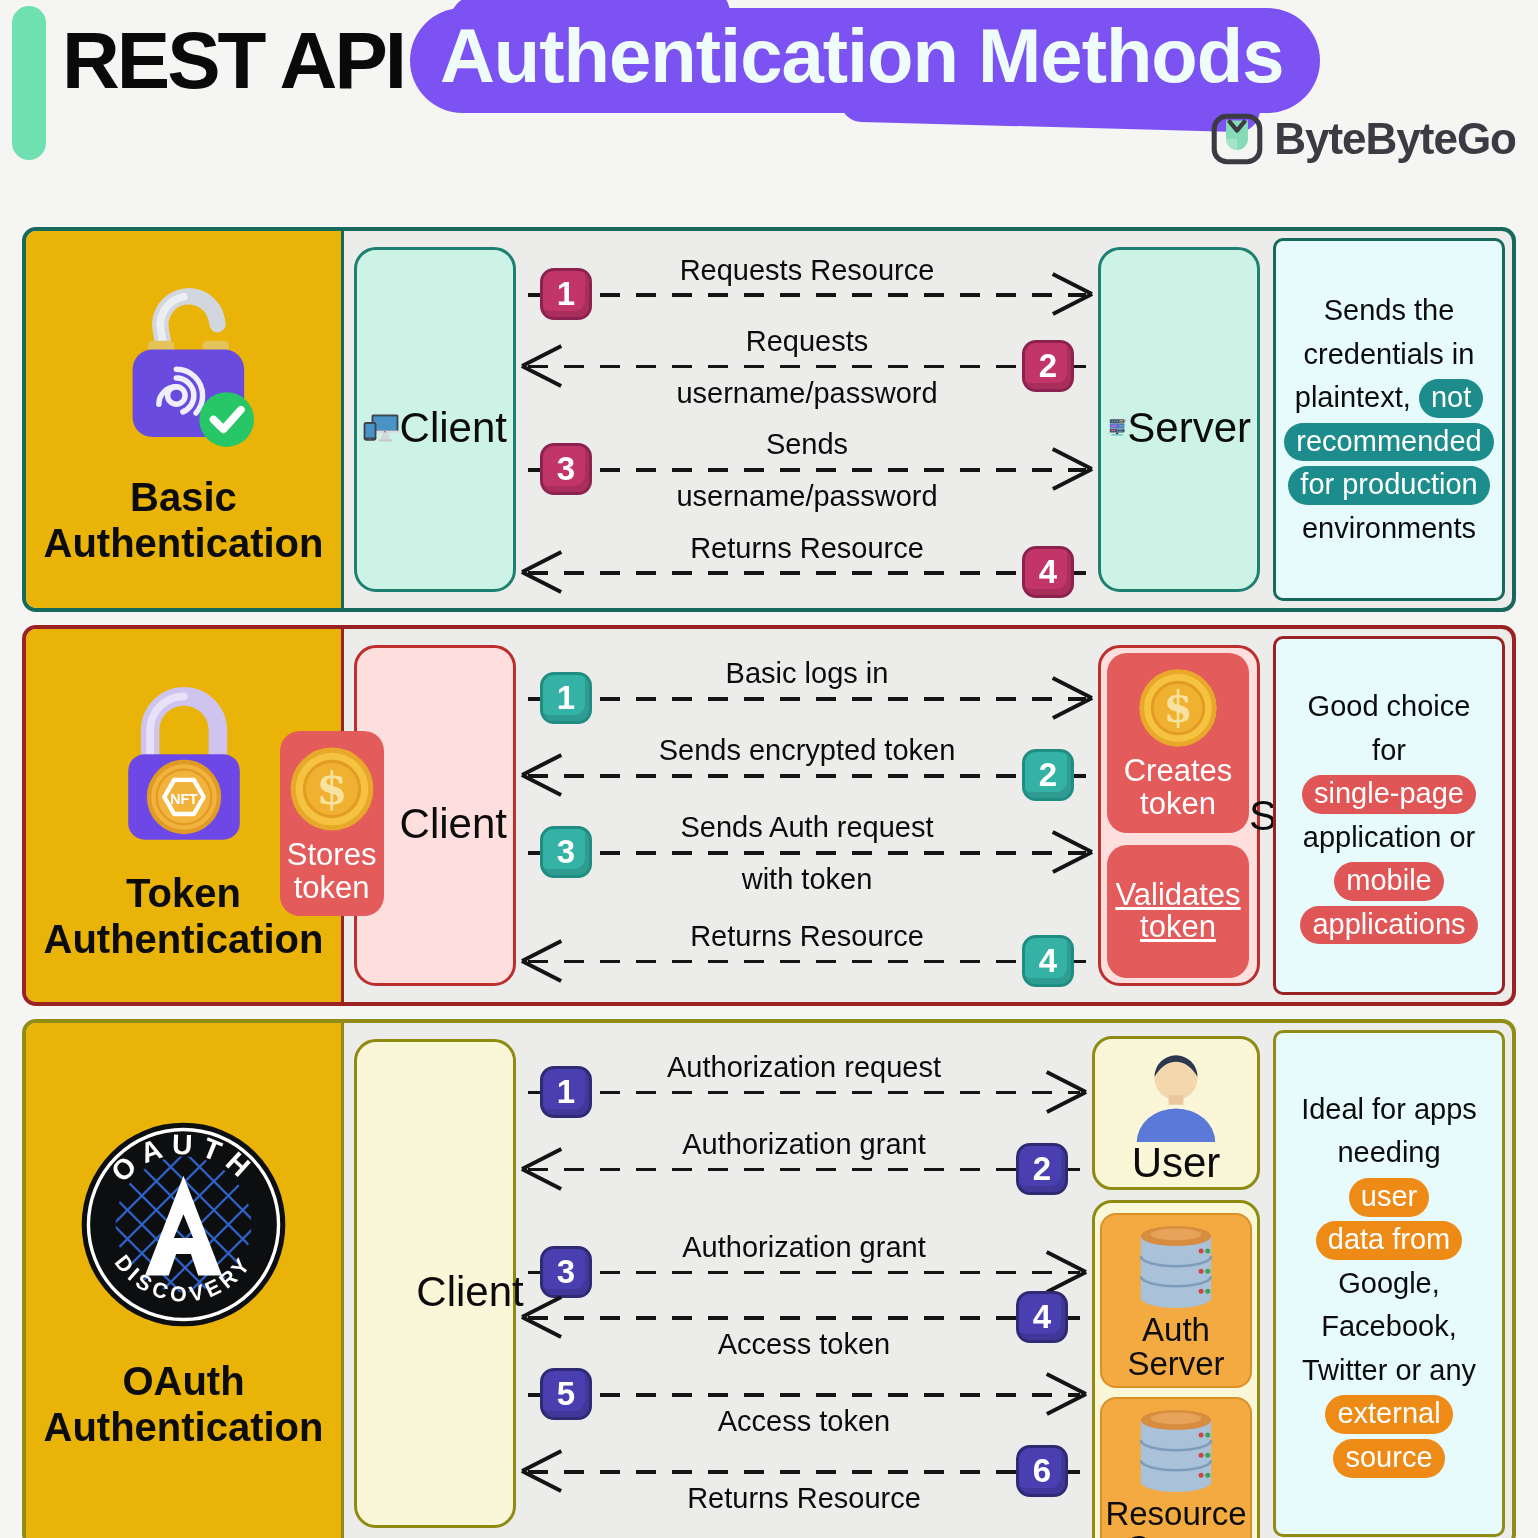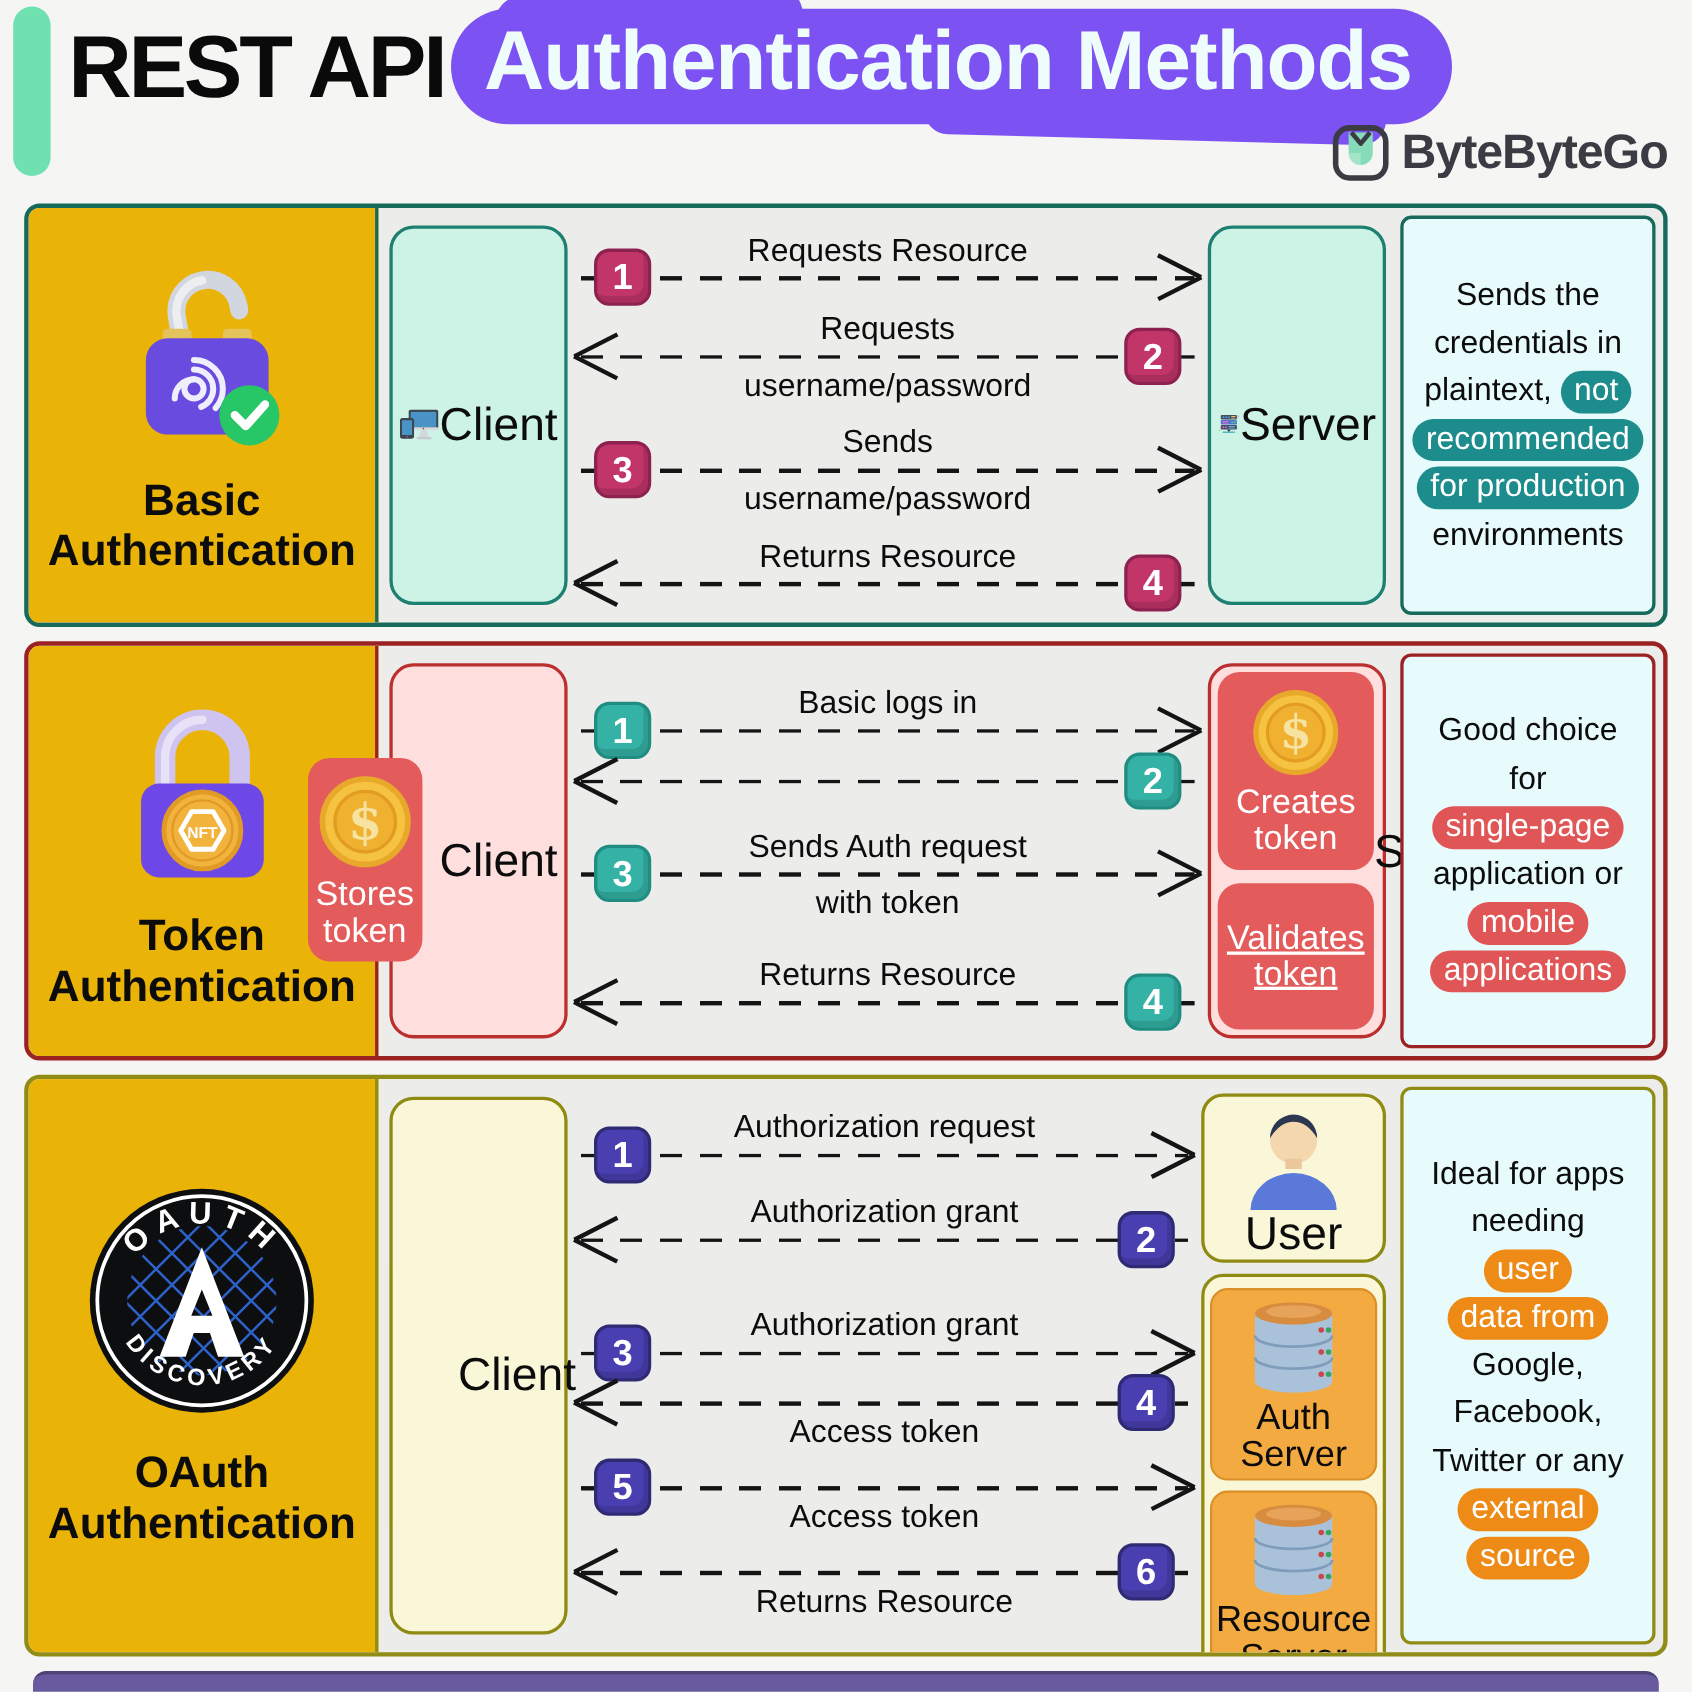--- a/index.html
+++ b/index.html
@@ -5,21 +5,21 @@
   html,body{margin:0;padding:0;}
   body{
     width:1538px;height:1538px;
     background:#f5f5f3;
     font-family:"Liberation Sans", sans-serif;
     color:#0c0c0c;
     overflow:hidden;
     position:relative;
   }
   
-  header{position:relative;height:185px;}
+  header{position:relative;height:227px;}
   .accent-bar{position:absolute;left:12px;top:6px;width:34px;height:154px;border-radius:18px;background:#6fe0af;}
   .title-line{position:absolute;left:62px;top:8px;white-space:nowrap;display:flex;align-items:center;}
   .title-black{font-size:80px;font-weight:900;letter-spacing:-3px;color:#0a0a0a;}
   .blob{position:relative;display:inline-block;margin-left:6px;background:#7c52f2;border-radius:58px;padding:4px 36px 14px 30px;}
   .blob::before{content:"";position:absolute;left:40px;top:-16px;width:280px;height:50px;background:#7c52f2;border-radius:40px;transform:rotate(-2deg);}
   .blob::after{content:"";position:absolute;right:60px;bottom:-14px;width:420px;height:44px;background:#7c52f2;border-radius:40px;transform:rotate(1.5deg);}
   .blob > span{position:relative;z-index:2;font-size:76px;font-weight:800;letter-spacing:-1px;color:#eefcfb;}
   .brand{position:absolute;right:22px;top:112px;display:flex;align-items:center;gap:10px;}
   .brand span{font-size:44px;font-weight:700;color:#3b3b43;letter-spacing:-1px;}
   
@@ -283,20 +283,21 @@
         <div class="sline">
             <div class="dash"></div>
             <span class="head"></span>
             <div class="badge">
               <span>1</span>
             </div>
           </div>
         <div class="slabel bottom"></div>
       </div>
       <div class="step dir-left badge-right">
+        <div class="slabel top">Sends encrypted token</div>
         <div class="sline">
             <div class="dash"></div>
             <span class="head"></span>
             <div class="badge">
               <span>2</span>
             </div>
           </div>
         <div class="slabel bottom"></div>
       </div>
       <div class="step dir-right badge-left">

